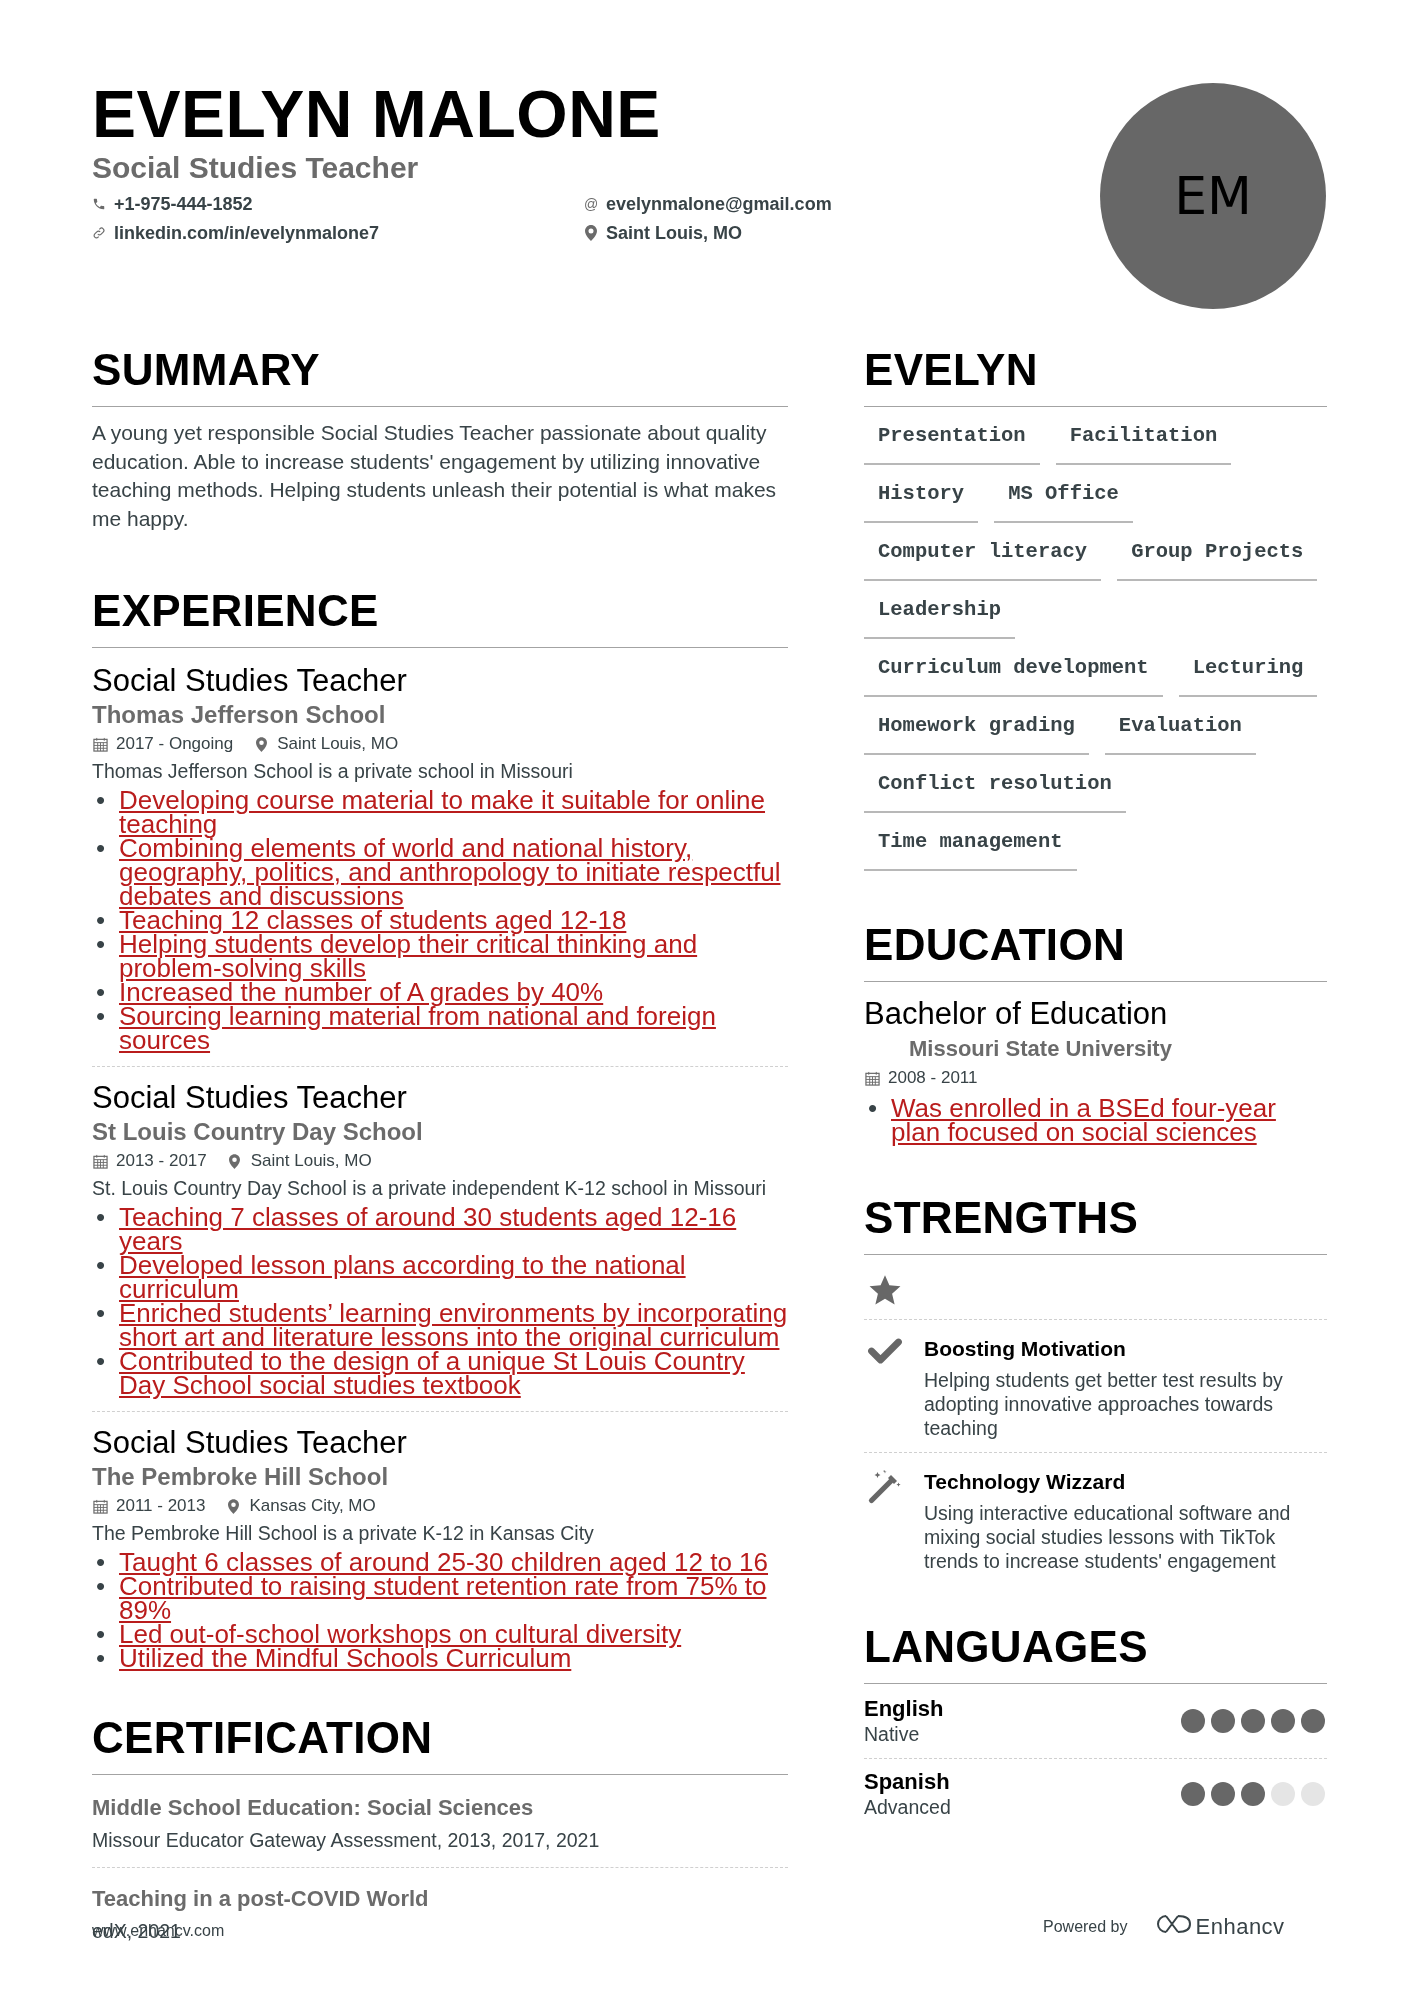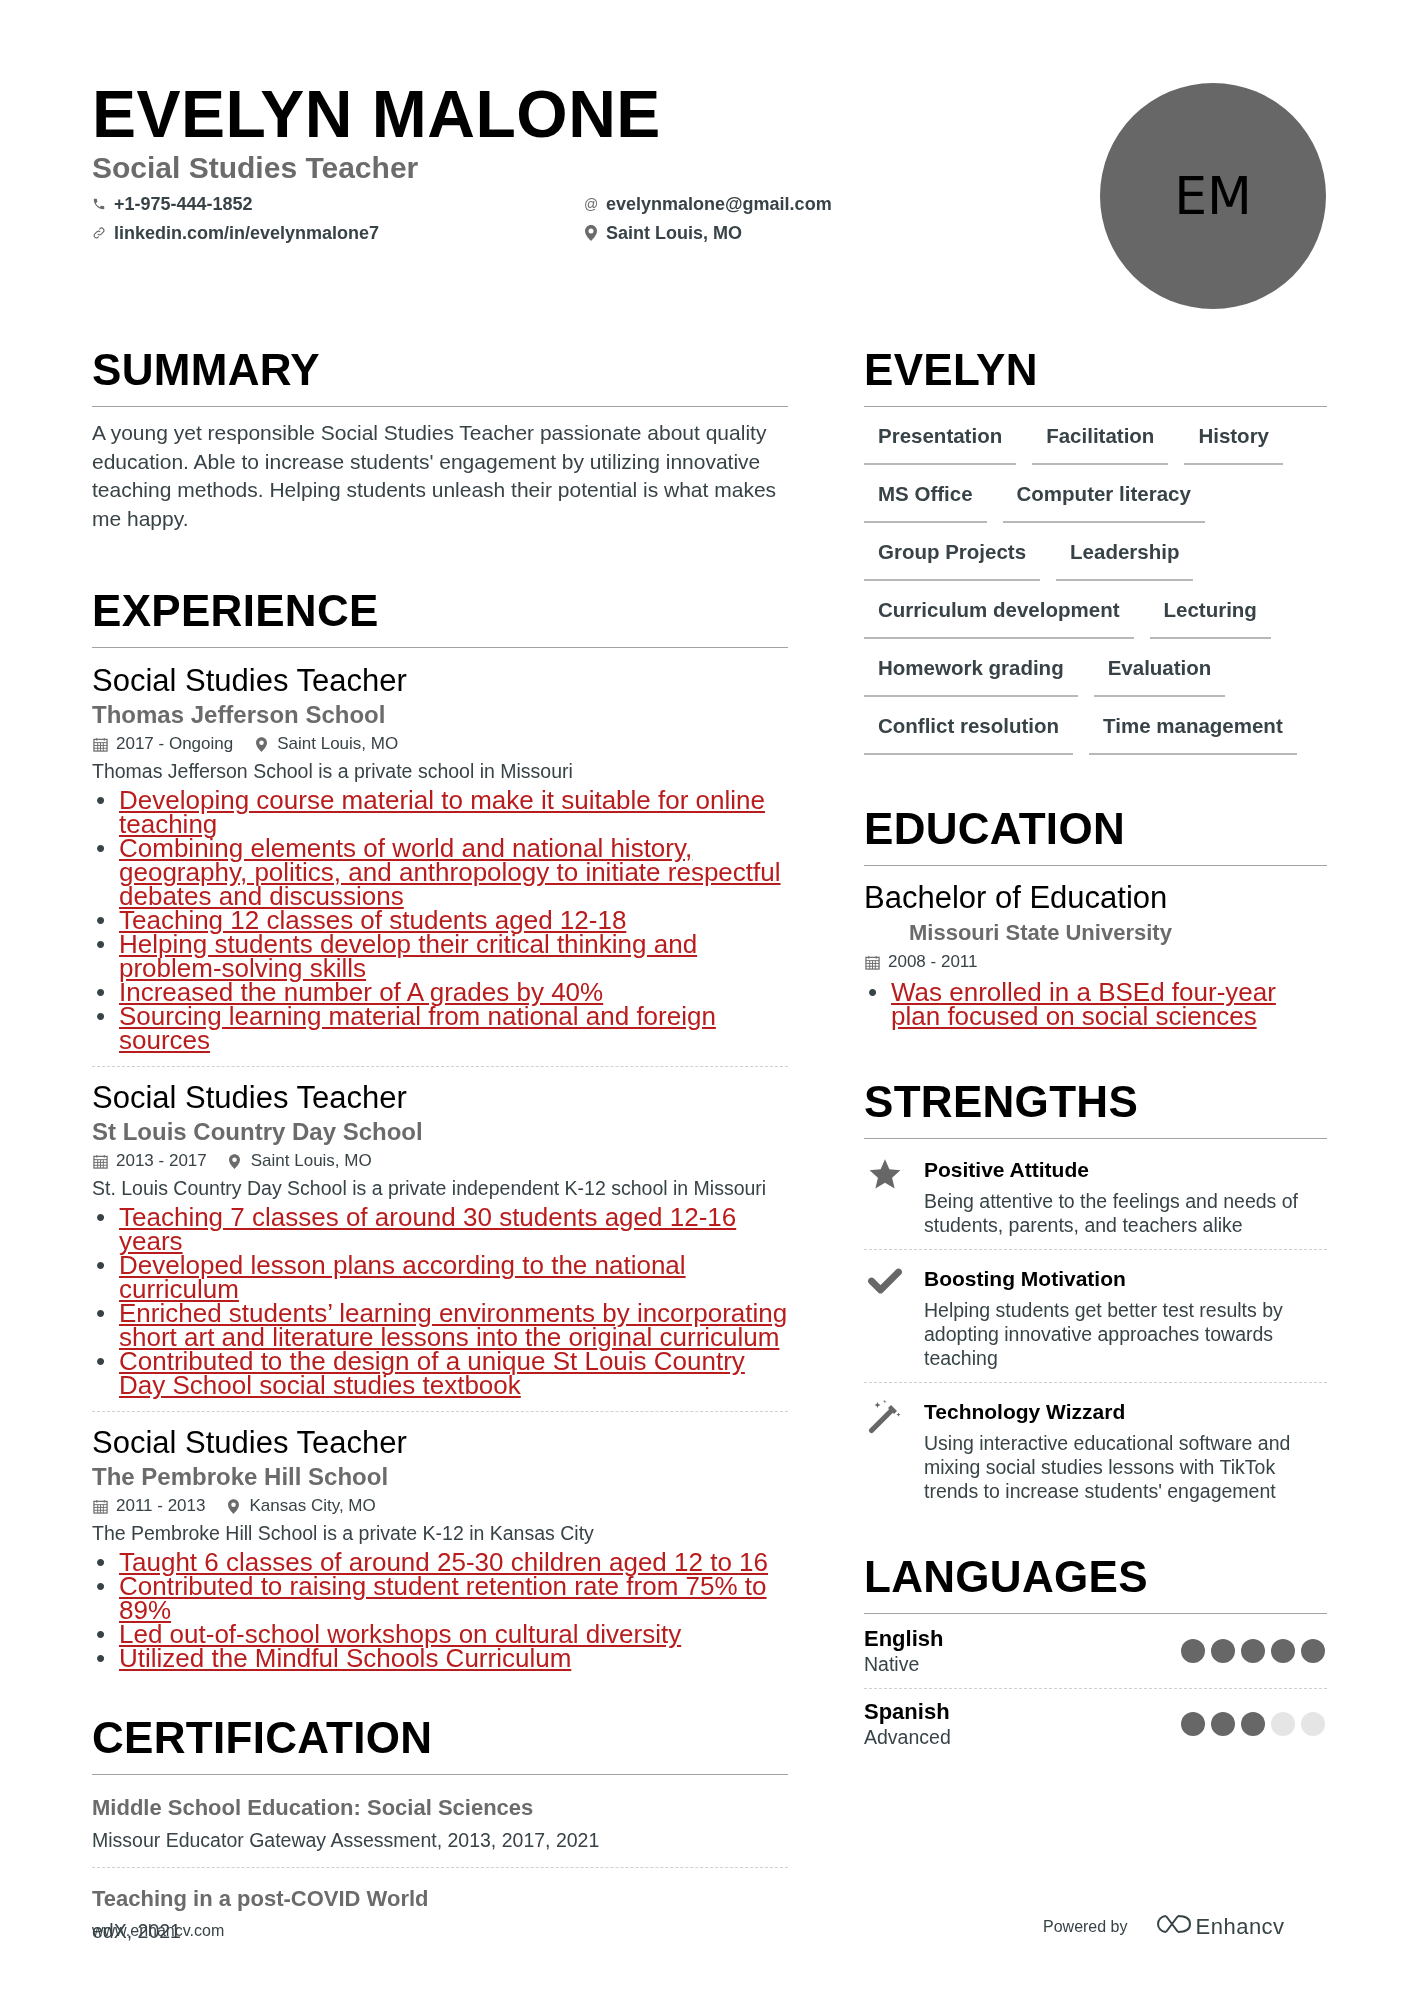--- a/index.html
+++ b/index.html
@@ -31,21 +31,21 @@
   .bullets { list-style: none; margin-top: 4px; }
   .bullets li { position: relative; padding-left: 27px; font-size: 26px; line-height: 24px; color: #b91c1c; text-decoration: underline; }
   .bullets li::before { content: "•"; position: absolute; left: 4px; top: 0; color: #384347; }
 
   .cert { padding: 4px 0 12px; border-bottom: 1.5px dashed #d0d0d0; margin-bottom: 10px; }
   .cert:last-child { border-bottom: none; }
   .cert-title { font-size: 22px; font-weight: 700; color: #6b6b6b; line-height: 34px; }
   .cert-sub { font-size: 19.5px; color: #384347; line-height: 30px; }
 
   .skills { display: flex; flex-wrap: wrap; column-gap: 16px; row-gap: 14px; margin-top: 14px; }
-  .skill { font-size: 20.5px; font-weight: 700; color: #384347; padding: 0 14px 12px 14px; border-bottom: 2px solid #b8b8b8; line-height: 30px; }
+  .skill { font-size: 20.5px; font-weight: 700; color: #384347; padding: 0 14px 12px 14px; border-bottom: 2px solid #b8b8b8; line-height: 30px; font-family: Liberation Mono, monospace; }
 
   .edu-title { font-size: 31px; color: #000; line-height: 40px; }
   .edu-school { font-size: 22px; font-weight: 700; color: #6b6b6b; line-height: 30px; margin-left: 45px; }
 
   .strength { display: flex; gap: 18px; padding: 14px 0 12px; border-bottom: 1.5px dashed #d0d0d0; }
   .strength:last-child { border-bottom: none; }
   .strength-ic { width: 42px; flex: 0 0 42px; display: flex; justify-content: center; padding-top: 2px; }
   .strength-title { font-size: 21px; font-weight: 700; color: #000; line-height: 30px; }
   .strength-desc { font-size: 19.5px; color: #384347; line-height: 24px; margin-top: 4px; }
 
@@ -260,24 +260,20 @@
   </section>
 
   <section style="margin-top:48px;">
     <h2 class="section-title" style="margin-bottom:2px;">STRENGTHS</h2>
     <div class="strength">
       <span class="strength-ic">
         <svg width="36" height="34" viewBox="0 0 24 24">
             <path fill="#676767" d="M12 1.5l3.1 7.2 7.8.7-5.9 5.2 1.8 7.7L12 18.2l-6.8 4.1L7 14.6 1.1 9.4l7.8-.7z"></path>
           </svg>
       </span>
-      <div>
-        <div class="strength-title">Positive Attitude</div>
-        <div class="strength-desc">Being attentive to the feelings and needs of students, parents, and teachers alike</div>
-      </div>
     </div>
     <div class="strength">
       <span class="strength-ic">
         <svg width="36" height="30" viewBox="0 0 24 20">
             <path fill="none" stroke="#676767" stroke-width="4.5" stroke-linecap="round" stroke-linejoin="round" d="M3 10l6 6L21 4"></path>
           </svg>
       </span>
       <div>
         <div class="strength-title">Boosting Motivation</div>
         <div class="strength-desc">Helping students get better test results by adopting innovative approaches towards teaching</div>

